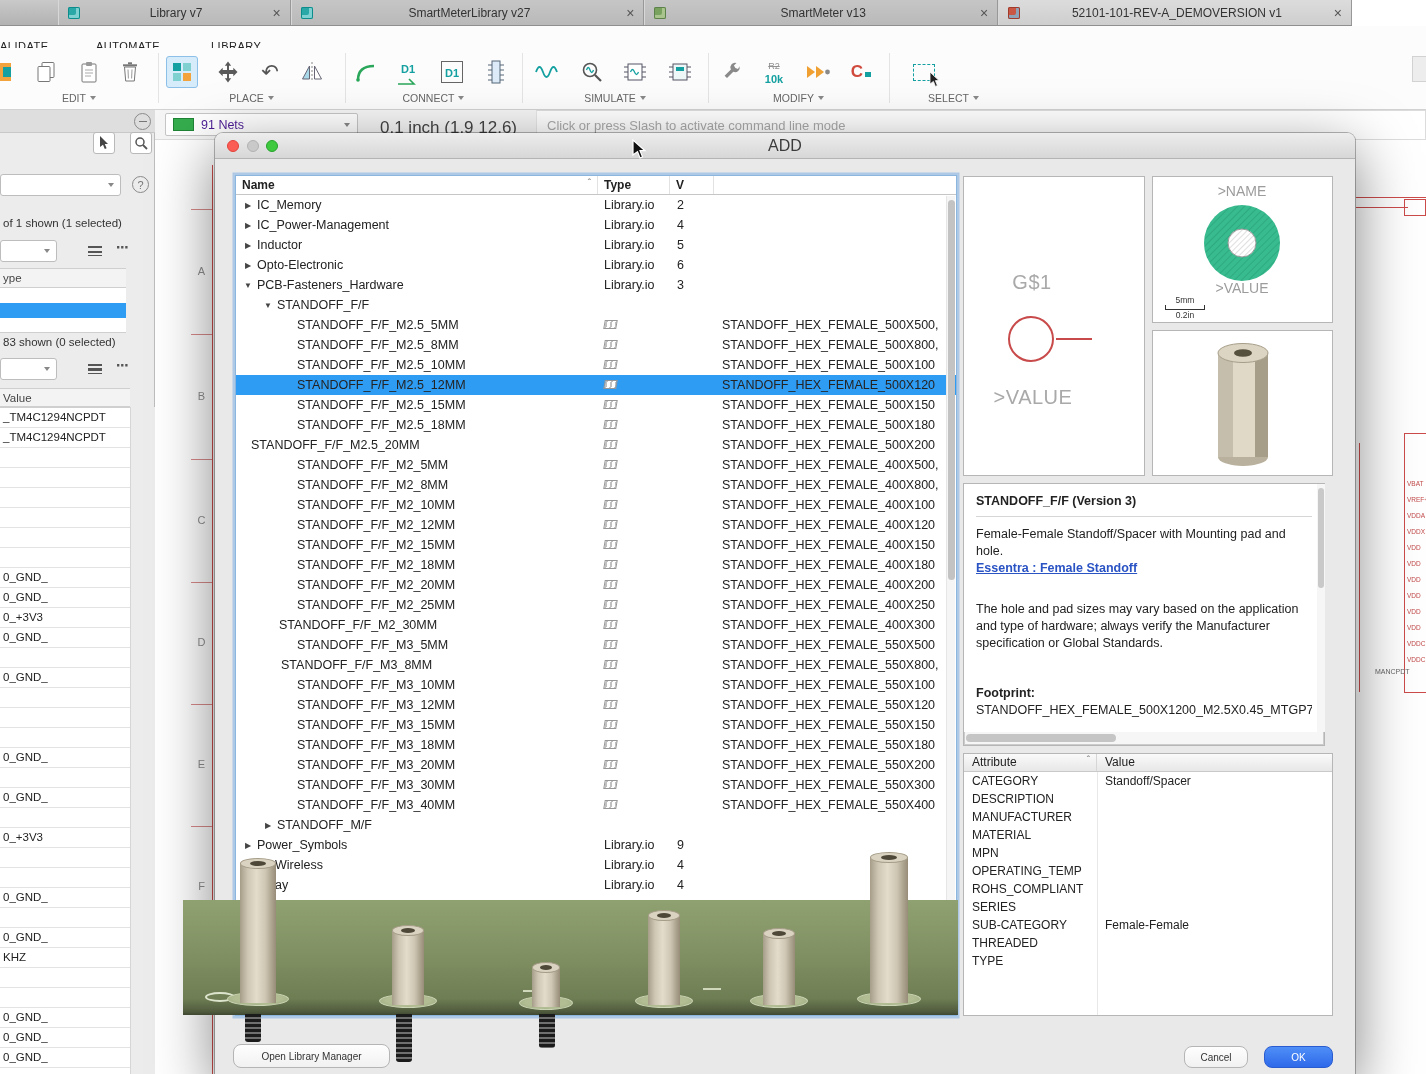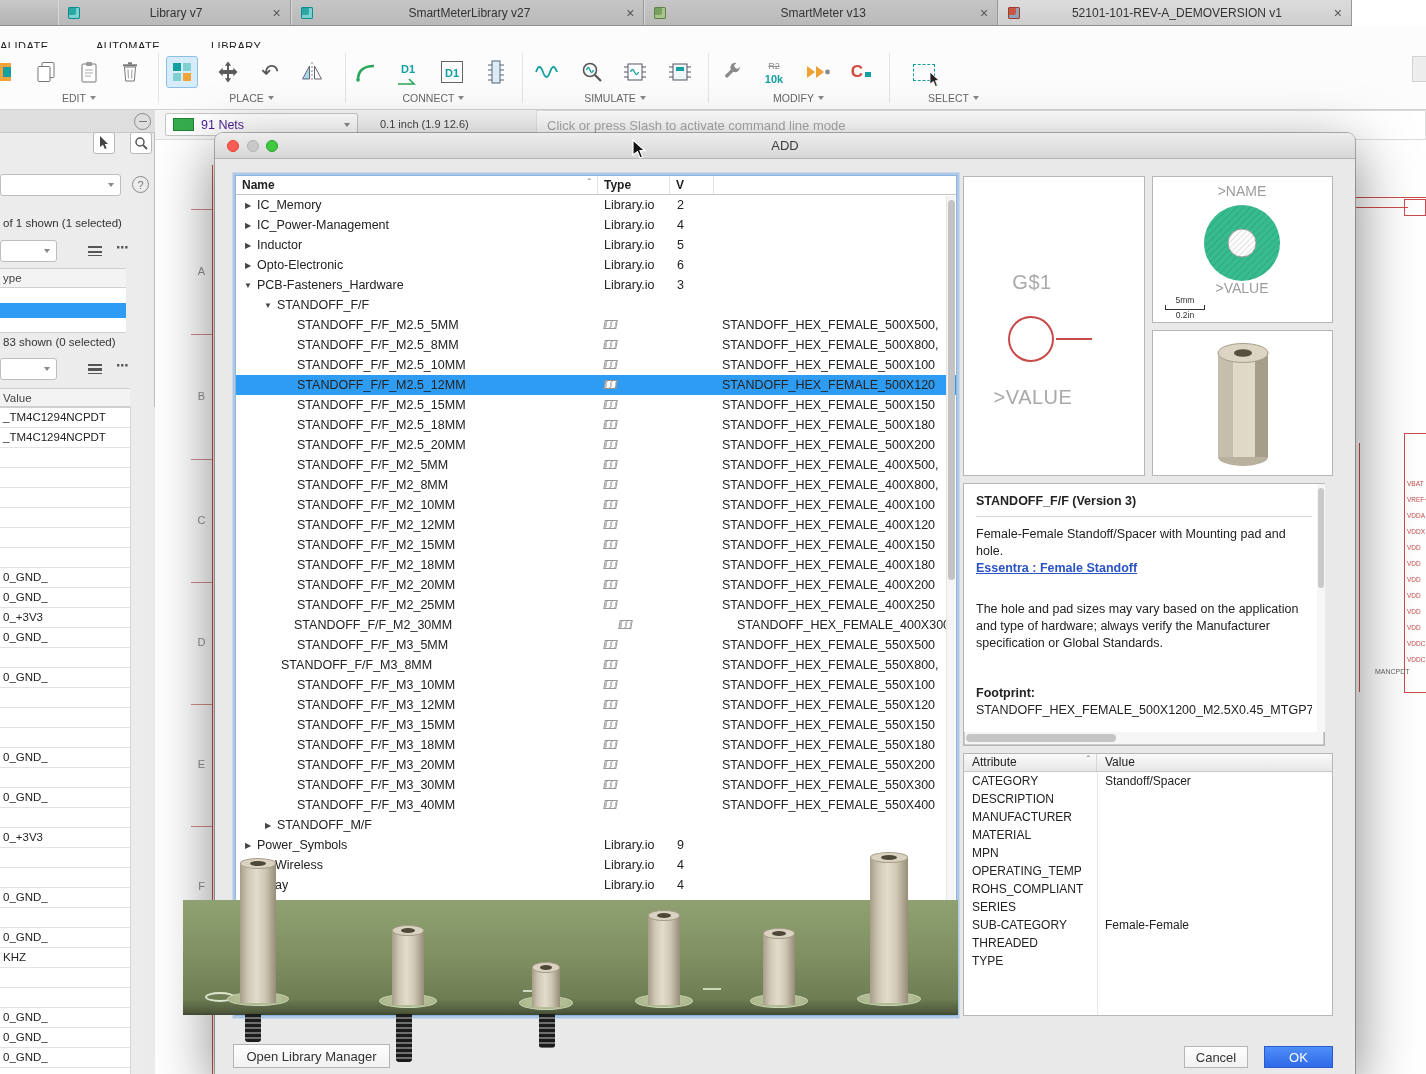--- a/index.html
+++ b/index.html
@@ -40,21 +40,21 @@
 .undoGlyph{font-size:21px;color:#555;font-family:"DejaVu Sans",sans-serif}
 .marquee{width:22px;height:17px;border:1.6px dashed #14a0a0;position:relative}
 .marquee .cur{position:absolute;right:-7px;bottom:-8px}
 
 
 #cmdbar{position:absolute;top:110px;left:0;width:1426px;height:30px;background:#f5f5f5;border-bottom:1px solid #ddd}
 #netsel{position:absolute;left:165px;top:3px;width:193px;height:23px;background:#fff;border:1px solid #c6c6c6;
   border-radius:2px;display:flex;align-items:center;gap:7px;padding:0 7px;font-size:12.5px;color:#4c1d95}
 #netswatch{width:21px;height:13px;background:#35ad4e;border:1px solid #1f8436}
 #netsel .chev{margin-left:auto}
-#gridlabel{position:absolute;left:380px;top:8px;font-size:11px;color:#444}
+#gridlabel{position:absolute;left:380px;top:8px;font-size:17px;color:#444}
 #cmdinput{position:absolute;left:536px;top:0;width:890px;height:30px;border:1px solid #dcdcdc;border-left:1px solid #e6e6e6;
   background:#fff;font-size:13px;padding:0 10px;color:#333;font-family:"Liberation Sans",sans-serif;outline:none}
 #cmdinput::placeholder{color:#ababab}
 
 
 #leftpanel{position:absolute;left:0;top:110px;width:155px;height:964px;background:#ececec;border-right:1px solid #bdbdbd}
 .lp-hdr{position:absolute;left:0;top:0;width:155px;height:23px;background:#dedede;border-bottom:1px solid #c8c8c8}
 .minibtn{position:absolute;width:22px;height:22px;background:#fff;border:1px solid #b9b9b9;border-radius:3px;
   display:flex;align-items:center;justify-content:center}
 .circbtn{position:absolute;width:17px;height:17px;border:1.4px solid #8a8a8a;border-radius:50%;
@@ -81,21 +81,21 @@
 .redvline{position:absolute;width:1px;background:#cc4b4b}
 .redhline{position:absolute;height:1px;background:#cc4b4b}
 .redbox{position:absolute;border:1px solid #cc4b4b}
 .pinlbl{position:absolute;left:0;font-size:6.5px;color:#c34b4b;white-space:nowrap}
 #chiplbl{position:absolute;left:1375px;top:668px;font-size:7px;color:#666}
 
 
 #dialog{position:absolute;left:215px;top:133px;width:1140px;height:941px;background:#e9e9e9;
   border-radius:8px 8px 0 0;box-shadow:0 18px 60px rgba(0,0,0,.5),0 0 0 1px rgba(0,0,0,.28);z-index:20}
 #dlg-title{height:26px;background:linear-gradient(#ededed,#d7d7d7);border-bottom:1px solid #b4b4b4;
-  border-radius:8px 8px 0 0;text-align:center;font-size:13px;color:#3c3c3c;line-height:25px;position:relative}
+  border-radius:8px 8px 0 0;text-align:center;font-size:16px;color:#3c3c3c;line-height:25px;position:relative}
 .tl{position:absolute;top:7px;width:12px;height:12px;border-radius:50%}
 .tl.red{left:12px;background:#fb5d55;border:1px solid #e24239}
 .tl.gray{left:32px;background:#c9c9c9;border:1px solid #b2b2b2}
 .tl.green{left:51px;background:#3ec93f;border:1px solid #27a32c}
 
 #part-list{position:absolute;left:20px;top:42px;width:722px;height:841px;background:#fff;
   border:1px solid #8cb6dd;box-shadow:0 0 0 2.5px rgba(115,170,228,.5);overflow:hidden}
 #pl-hdr{display:flex;height:19px;border-bottom:1px solid #c6c6c6;font-size:12px;font-weight:bold;color:#222;background:#fff}
 #pl-hdr>div{padding:2px 0 0 6px;border-right:1px solid #e2e2e2;display:flex}
 .hname{width:362px}.htype{width:72px}.hv{width:44px}.hrest{flex:1;border-right:none!important}
@@ -142,22 +142,22 @@
 #attr-hdr{display:flex;height:18px;background:linear-gradient(#fafafa,#e7e7e7);border-bottom:1px solid #c9c9c9;
   font-size:12px;color:#222}
 #attr-hdr>div{padding:1px 0 0 8px}
 .ahname{width:133px;border-right:1px solid #d6d6d6;display:flex}
 .ahval{flex:1}
 #attr-colsep{position:absolute;left:133px;top:18px;width:1px;height:245px;background:#e8e8e8}
 .arow{display:flex;height:18px;font-size:12px}
 .an{width:133px;padding:2px 0 0 8px;overflow:hidden;white-space:nowrap}
 .av{flex:1;padding:2px 0 0 8px;overflow:hidden;white-space:nowrap}
 
-.btn{position:absolute;background:linear-gradient(#fefefe,#f1f1f1);border:1px solid #b5b5b5;border-radius:0;
-  font-size:13px;color:#333;display:flex;align-items:center;justify-content:center;cursor:default}
+.btn{position:absolute;background:linear-gradient(#fefefe,#f1f1f1);border:1px solid #b5b5b5;border-radius:8px;
+  font-size:10px;color:#333;display:flex;align-items:center;justify-content:center;cursor:default}
 .btn.primary{background:linear-gradient(#4f8ff7,#2e69ea);border-color:#2a5cd0;color:#fff}
 #btn-openlib{left:18px;top:911px;width:157px;height:24px}
 #btn-cancel{left:969px;top:913px;width:64px;height:22px}
 #btn-ok{left:1049px;top:913px;width:69px;height:22px}
 
 
 #pcb{position:absolute;left:183px;top:850px;width:775px;height:214px;z-index:30}
 #pcb-board{position:absolute;left:0;top:50px;width:775px;height:115px;
   background:linear-gradient(180deg,#90a171 0,#7d8d60 55%,#6e7d53 86%,#505b3e 97%,#3f4830 100%)}
 .pcbmark{position:absolute;left:22px;top:142px;width:30px;height:10px;border:2px solid #dde4cd;border-radius:50%}
@@ -639,21 +639,21 @@
           <div class="trow">
             <div class="cell cname" style="padding-left: 46px;">
               <span class="arrow"></span>
               <span>STANDOFF_F/F_M2.5_18MM</span>
             </div>
             <div class="cell ctype"><span class="devicon"></span></div>
             <div class="cell cv"></div>
             <div class="cell cdesc">STANDOFF_HEX_FEMALE_500X180</div>
           </div>
           <div class="trow">
-            <div class="cell cname" style="padding-left: 46px;">
+            <div class="cell cname" style="">
               <span class="arrow"></span>
               <span>STANDOFF_F/F_M2.5_20MM</span>
             </div>
             <div class="cell ctype"><span class="devicon"></span></div>
             <div class="cell cv"></div>
             <div class="cell cdesc">STANDOFF_HEX_FEMALE_500X200</div>
           </div>
           <div class="trow">
             <div class="cell cname" style="padding-left: 46px;">
               <span class="arrow"></span>
@@ -720,21 +720,21 @@
           <div class="trow">
             <div class="cell cname" style="padding-left: 46px;">
               <span class="arrow"></span>
               <span>STANDOFF_F/F_M2_25MM</span>
             </div>
             <div class="cell ctype"><span class="devicon"></span></div>
             <div class="cell cv"></div>
             <div class="cell cdesc">STANDOFF_HEX_FEMALE_400X250</div>
           </div>
           <div class="trow">
-            <div class="cell cname" style="padding-left: 28px; margin-left: 15px;">
+            <div class="cell cname" style="padding-left: 28px;">
               <span class="arrow"></span>
               <span>STANDOFF_F/F_M2_30MM</span>
             </div>
             <div class="cell ctype"><span class="devicon"></span></div>
             <div class="cell cv"></div>
             <div class="cell cdesc">STANDOFF_HEX_FEMALE_400X300</div>
           </div>
           <div class="trow">
             <div class="cell cname" style="padding-left: 46px;">
               <span class="arrow"></span>

